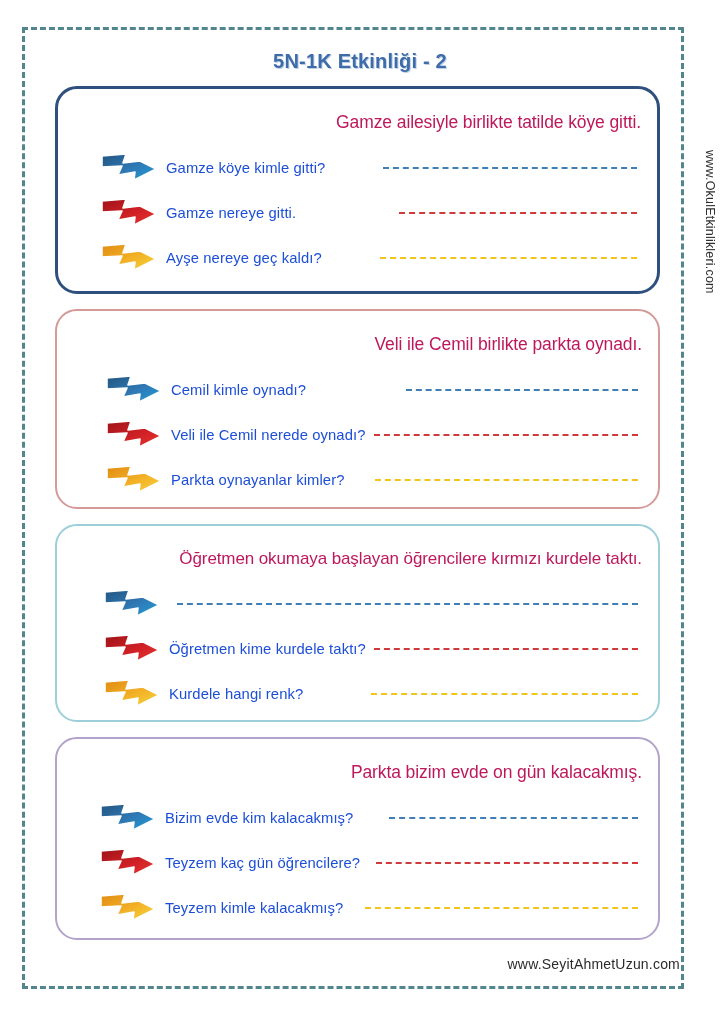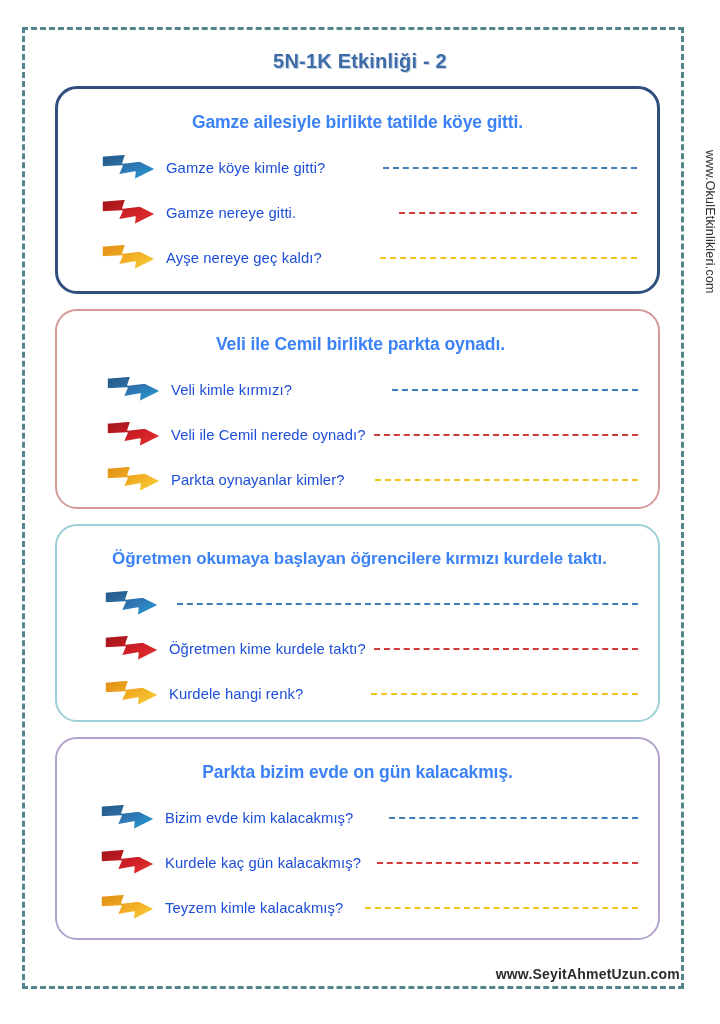--- a/index.html
+++ b/index.html
@@ -56,26 +56,25 @@
     font-size: 12.5px;
     color: #2f2f2f;
     writing-mode: vertical-rl;
     text-orientation: mixed;
     letter-spacing: 0.2px;
     white-space: nowrap;
   }
   .watermark-bottom {
     position: absolute;
     right: 40px;
-    bottom: 42px;
+    bottom: 52px;
     font-size: 14px;
     color: #2b2b2b;
     letter-spacing: 0.2px;
     white-space: nowrap;
-    font-weight: bold;
   }
 
   
   .boxes {
     position: absolute;
     left: 55px;
     top: 86px;
     width: 605px;
   }
   .qbox {
@@ -86,24 +85,24 @@
     background: #ffffff;
     margin-bottom: 15px;
     padding: 14px 16px 14px 16px;
   }
   .qbox.b1 { border: 3px solid #2f4f7f; height: 208px; }
   .qbox.b2 { border: 2.5px solid #d39a98; height: 200px; padding-left: 22px; }
   .qbox.b3 { border: 2.5px solid #9ccfd8; height: 198px; padding-left: 20px; }
   .qbox.b4 { border: 2.5px solid #b3a3cb; height: 203px; }
 
   .qbox-title {
-    text-align: center;
-    color: #3b82f6;
+    text-align: right;
+    color: #be185d;
     font-size: 17.5px;
-    font-weight: bold;
+    font-weight: normal;
     letter-spacing: -0.1px;
     margin: 9px 0 4px 0;
     white-space: nowrap;
   }
   .qbox.b3 .qbox-title { font-size: 17px; }
 
   .rows {
     margin-top: 12px;
   }
   .qrow {
@@ -224,21 +223,21 @@
 
     <div class="qbox b2">
       <div class="qbox-title">Veli ile Cemil birlikte parkta oynadı.</div>
       <div class="rows">
         <div class="qrow">
           <span class="arrow-cell">
             <svg width="56" height="34" viewBox="0 0 56 34">
               <polygon points="2,5 26,3 23,12 40,10 56,18 34,29 35,21 18,24 22,15 2,16" fill="url(#gb1)" stroke="#ffffff" stroke-width="1.6" stroke-linejoin="round"></polygon>
             </svg>
           </span>
-          <span class="qtext">Veli kimle kırmızı?</span>
+          <span class="qtext">Cemil kimle oynadı?</span>
           <span class="dash-wrap">
               <span class="spacer" style="width:92px"></span>
               <span class="dash blue"></span>
             </span>
         </div>
         <div class="qrow">
           <span class="arrow-cell">
             <svg width="56" height="34" viewBox="0 0 56 34">
               <polygon points="2,5 26,3 23,12 40,10 56,18 34,29 35,21 18,24 22,15 2,16" fill="url(#gr1)" stroke="#ffffff" stroke-width="1.6" stroke-linejoin="round"></polygon>
             </svg>
@@ -319,21 +318,21 @@
               <span class="spacer" style="width:28px"></span>
               <span class="dash blue"></span>
             </span>
         </div>
         <div class="qrow">
           <span class="arrow-cell">
             <svg width="56" height="34" viewBox="0 0 56 34">
               <polygon points="2,5 26,3 23,12 40,10 56,18 34,29 35,21 18,24 22,15 2,16" fill="url(#gr1)" stroke="#ffffff" stroke-width="1.6" stroke-linejoin="round"></polygon>
             </svg>
           </span>
-          <span class="qtext">Kurdele kaç gün kalacakmış?</span>
+          <span class="qtext">Teyzem kaç gün öğrencilere?</span>
           <span class="dash-wrap">
               <span class="spacer" style="width:8px"></span>
               <span class="dash red"></span>
             </span>
         </div>
         <div class="qrow">
           <span class="arrow-cell">
             <svg width="56" height="34" viewBox="0 0 56 34">
               <polygon points="2,5 26,3 23,12 40,10 56,18 34,29 35,21 18,24 22,15 2,16" fill="url(#gy1)" stroke="#ffffff" stroke-width="1.6" stroke-linejoin="round"></polygon>
             </svg>

